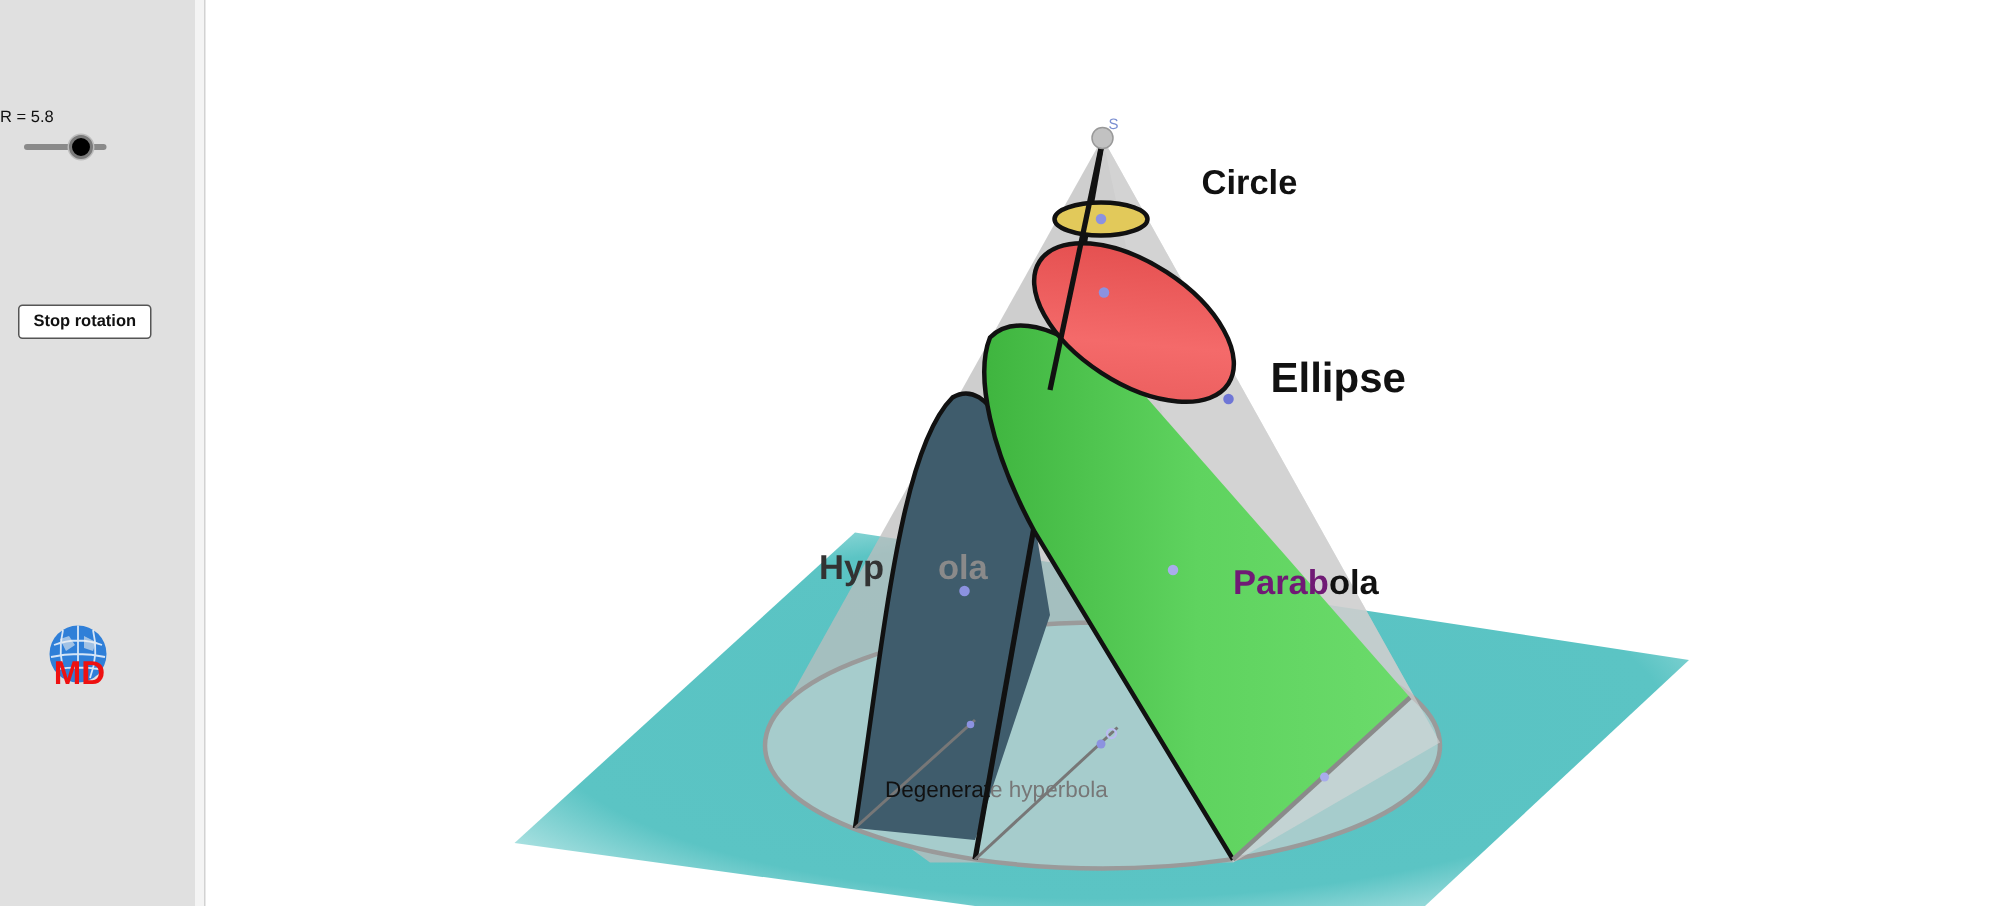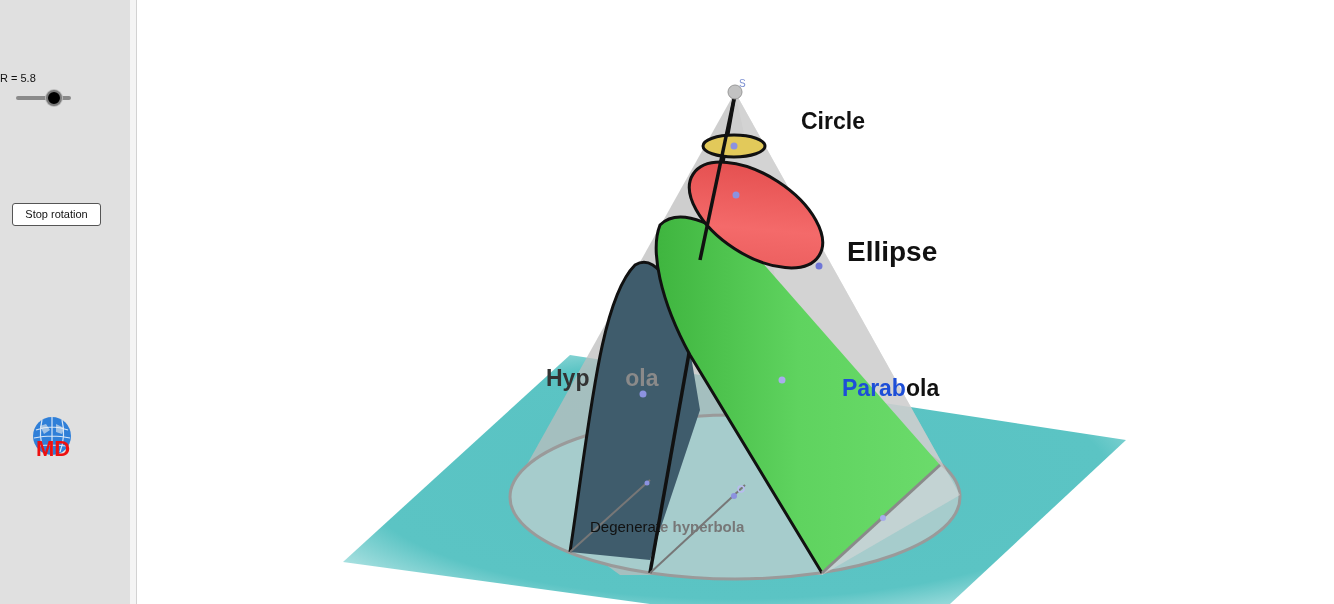--- a/index.html
+++ b/index.html
@@ -31,44 +31,45 @@
     position: absolute; left: 46px; top: 90px; width: 16px; height: 16px;
     border-radius: 50%; background: #000; border: 2px solid #7a7a7a;
     box-shadow: 0 0 0 1px #bdbdbd;
   }
 
   .stop-btn {
     position: absolute; left: 12px; top: 203px; width: 89px; height: 23px;
     background: #ffffff; border: 1px solid #555; border-radius: 3px;
     font-size: 11px; color: #111; text-align: center; line-height: 21px;
     font-family: "Liberation Sans", sans-serif;
+    font-weight: bold;
   }
 
   .md-logo {
     position: absolute; left: 32px; top: 416px; width: 42px; height: 44px; text-decoration: underline;
   }
 
   .canvas {
     position: absolute; left: 137px; top: 0; width: 1197px; height: 604px;
   }
   .canvas svg { position: absolute; left: 0; top: 0; }
 
   .lbl {
     position: absolute; font-family: "Liberation Sans", sans-serif;
     font-weight: bold; white-space: nowrap;
   }
   .lbl-circle { left: 773px; top: 108px; font-size: 23px; color: #111; margin-left: 28px; }
   .lbl-ellipse { left: 847px; top: 236px; font-size: 28px; color: #111; }
   .lbl-parabola { left: 822px; top: 375px; font-size: 23px; color: #111; }
-  .lbl-parabola .dim { color: #1d4ed8; margin-left: 20px; }
+  .lbl-parabola .dim { color: #701a75; }
   .lbl-hyperbola { left: 546px; top: 365px; font-size: 23px; color: #333; }
   .lbl-hyperbola .hid { color: transparent; }
   .lbl-hyperbola .dim2 { color: #8a8a8a; }
   .lbl-degen { left: 590px; top: 518px; font-size: 15px; font-weight: normal; color: #111; }
-  .lbl-degen .dim { color: #777; font-weight: bold; }
+  .lbl-degen .dim { color: #777; }
 
   .pt-label { position: absolute; font-size: 10px; color: #7b8fd1; font-family: "Liberation Sans", sans-serif; }
 </style>
 </head>
 <body>
 
 <div class="sidebar"></div>
 <div class="sidebar-gap"></div>
 <div class="sidebar-border"></div>
 

